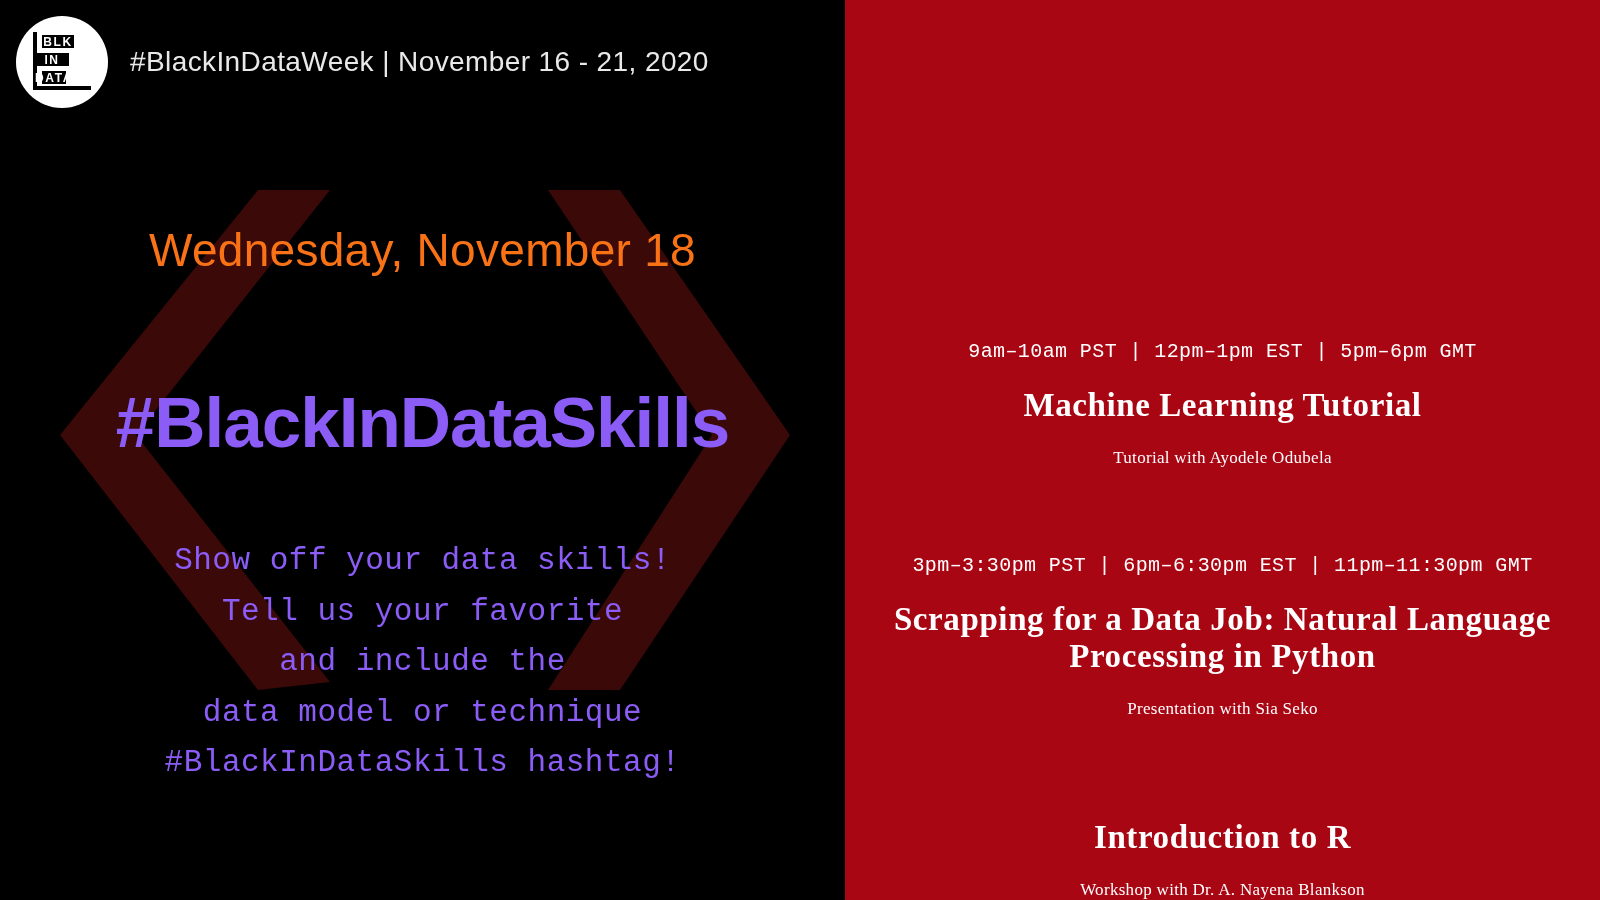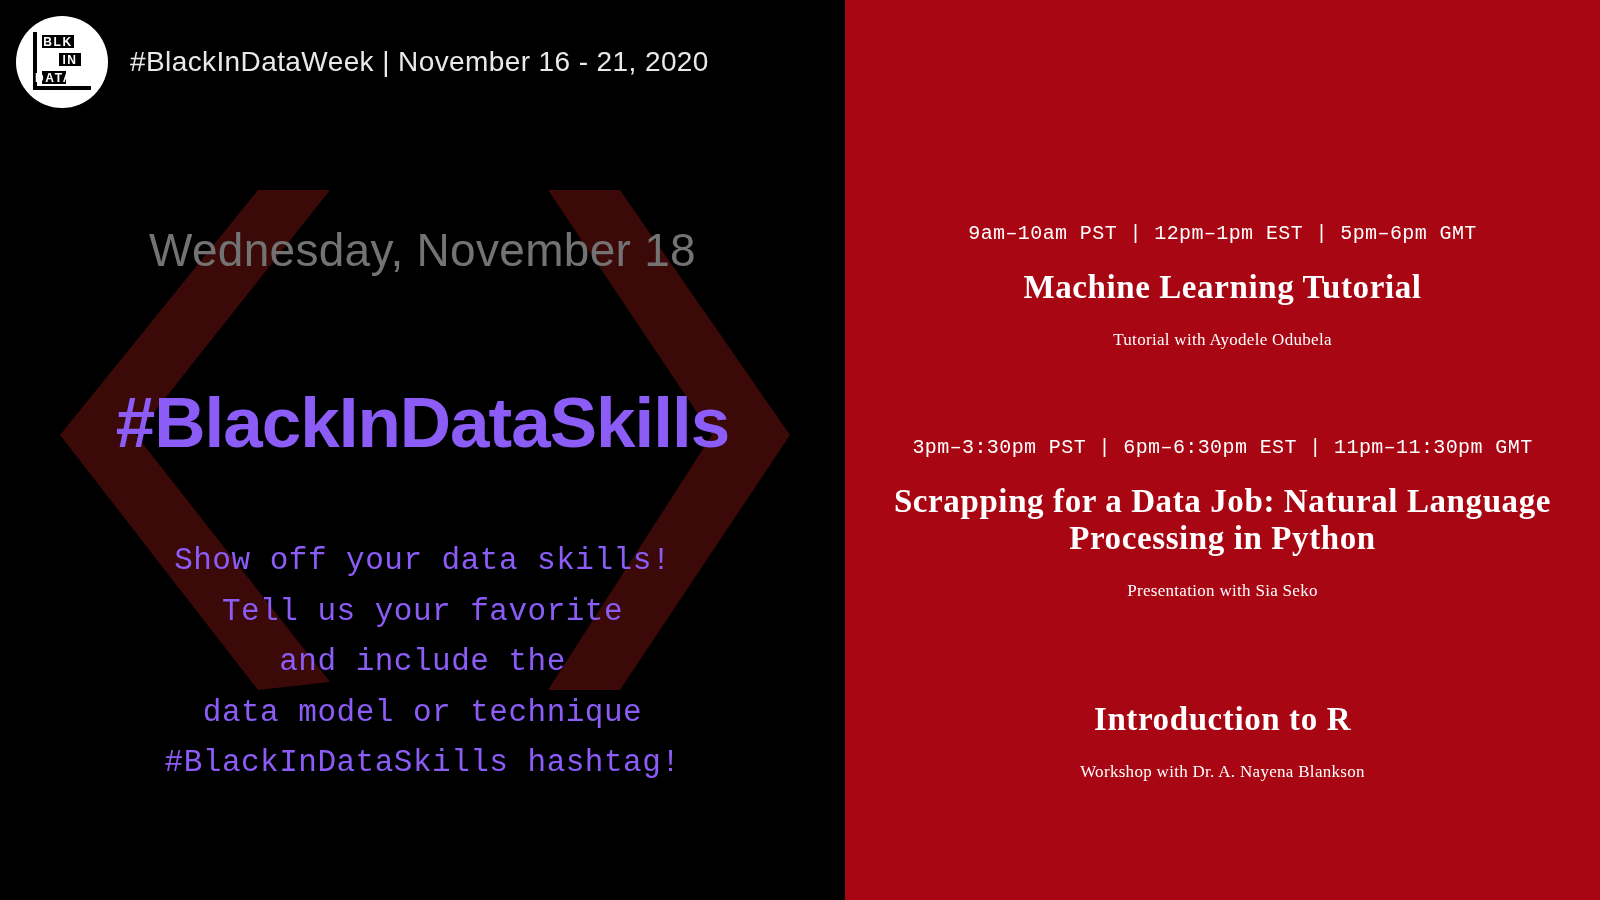--- a/index.html
+++ b/index.html
@@ -87,21 +87,21 @@
     font-weight: 700;
     letter-spacing: 1.6px;
     display: flex;
     align-items: center;
     justify-content: center;
     line-height: 1;
     padding: 0 2px;
     box-sizing: border-box;
   }
   .logo-box.blk  { left: 9px;  top: 3px;  width: 32px; height: 13px; }
-  .logo-box.in   { left: 26px;  top: 21px; width: 22px; height: 13px; }
+  .logo-box.in   { left: 2px;  top: 21px; width: 34px; height: 13px; }
   .logo-box.data { left: 9px;  top: 39px; width: 24px; height: 13px; }
 
   .header-title {
     margin-left: 22px;
     color: #e9e9e9;
     font-family: "Liberation Sans", sans-serif;
     font-size: 28px;
     font-weight: 300;
     letter-spacing: 0.4px;
     white-space: nowrap;
@@ -111,21 +111,21 @@
   .left-content {
     position: relative;
     z-index: 2;
     width: 845px;
     padding-top: 225px;
     text-align: center;
     box-sizing: border-box;
   }
 
   .day-line {
-    color: #737373;
+    color: #f97316;
     font-family: "Liberation Sans", sans-serif;
     font-weight: 300;
     font-size: 46px;
     letter-spacing: 0.3px;
     line-height: 1.1;
     margin: 0;
   }
 
   .headline {
     color: #8b5cf6;
@@ -153,21 +153,21 @@
 
   
   .right-panel {
     position: relative;
     width: 755px;
     height: 900px;
     flex: 0 0 755px;
     background: #a90614;
     display: flex;
     flex-direction: column;
-    justify-content: center;
+    justify-content: flex-end;
     align-items: center;
     padding-top: 104px;
     box-sizing: border-box;
   }
 
   .session {
     width: 100%;
     text-align: center;
     color: #ffffff;
     padding: 0 24px;

